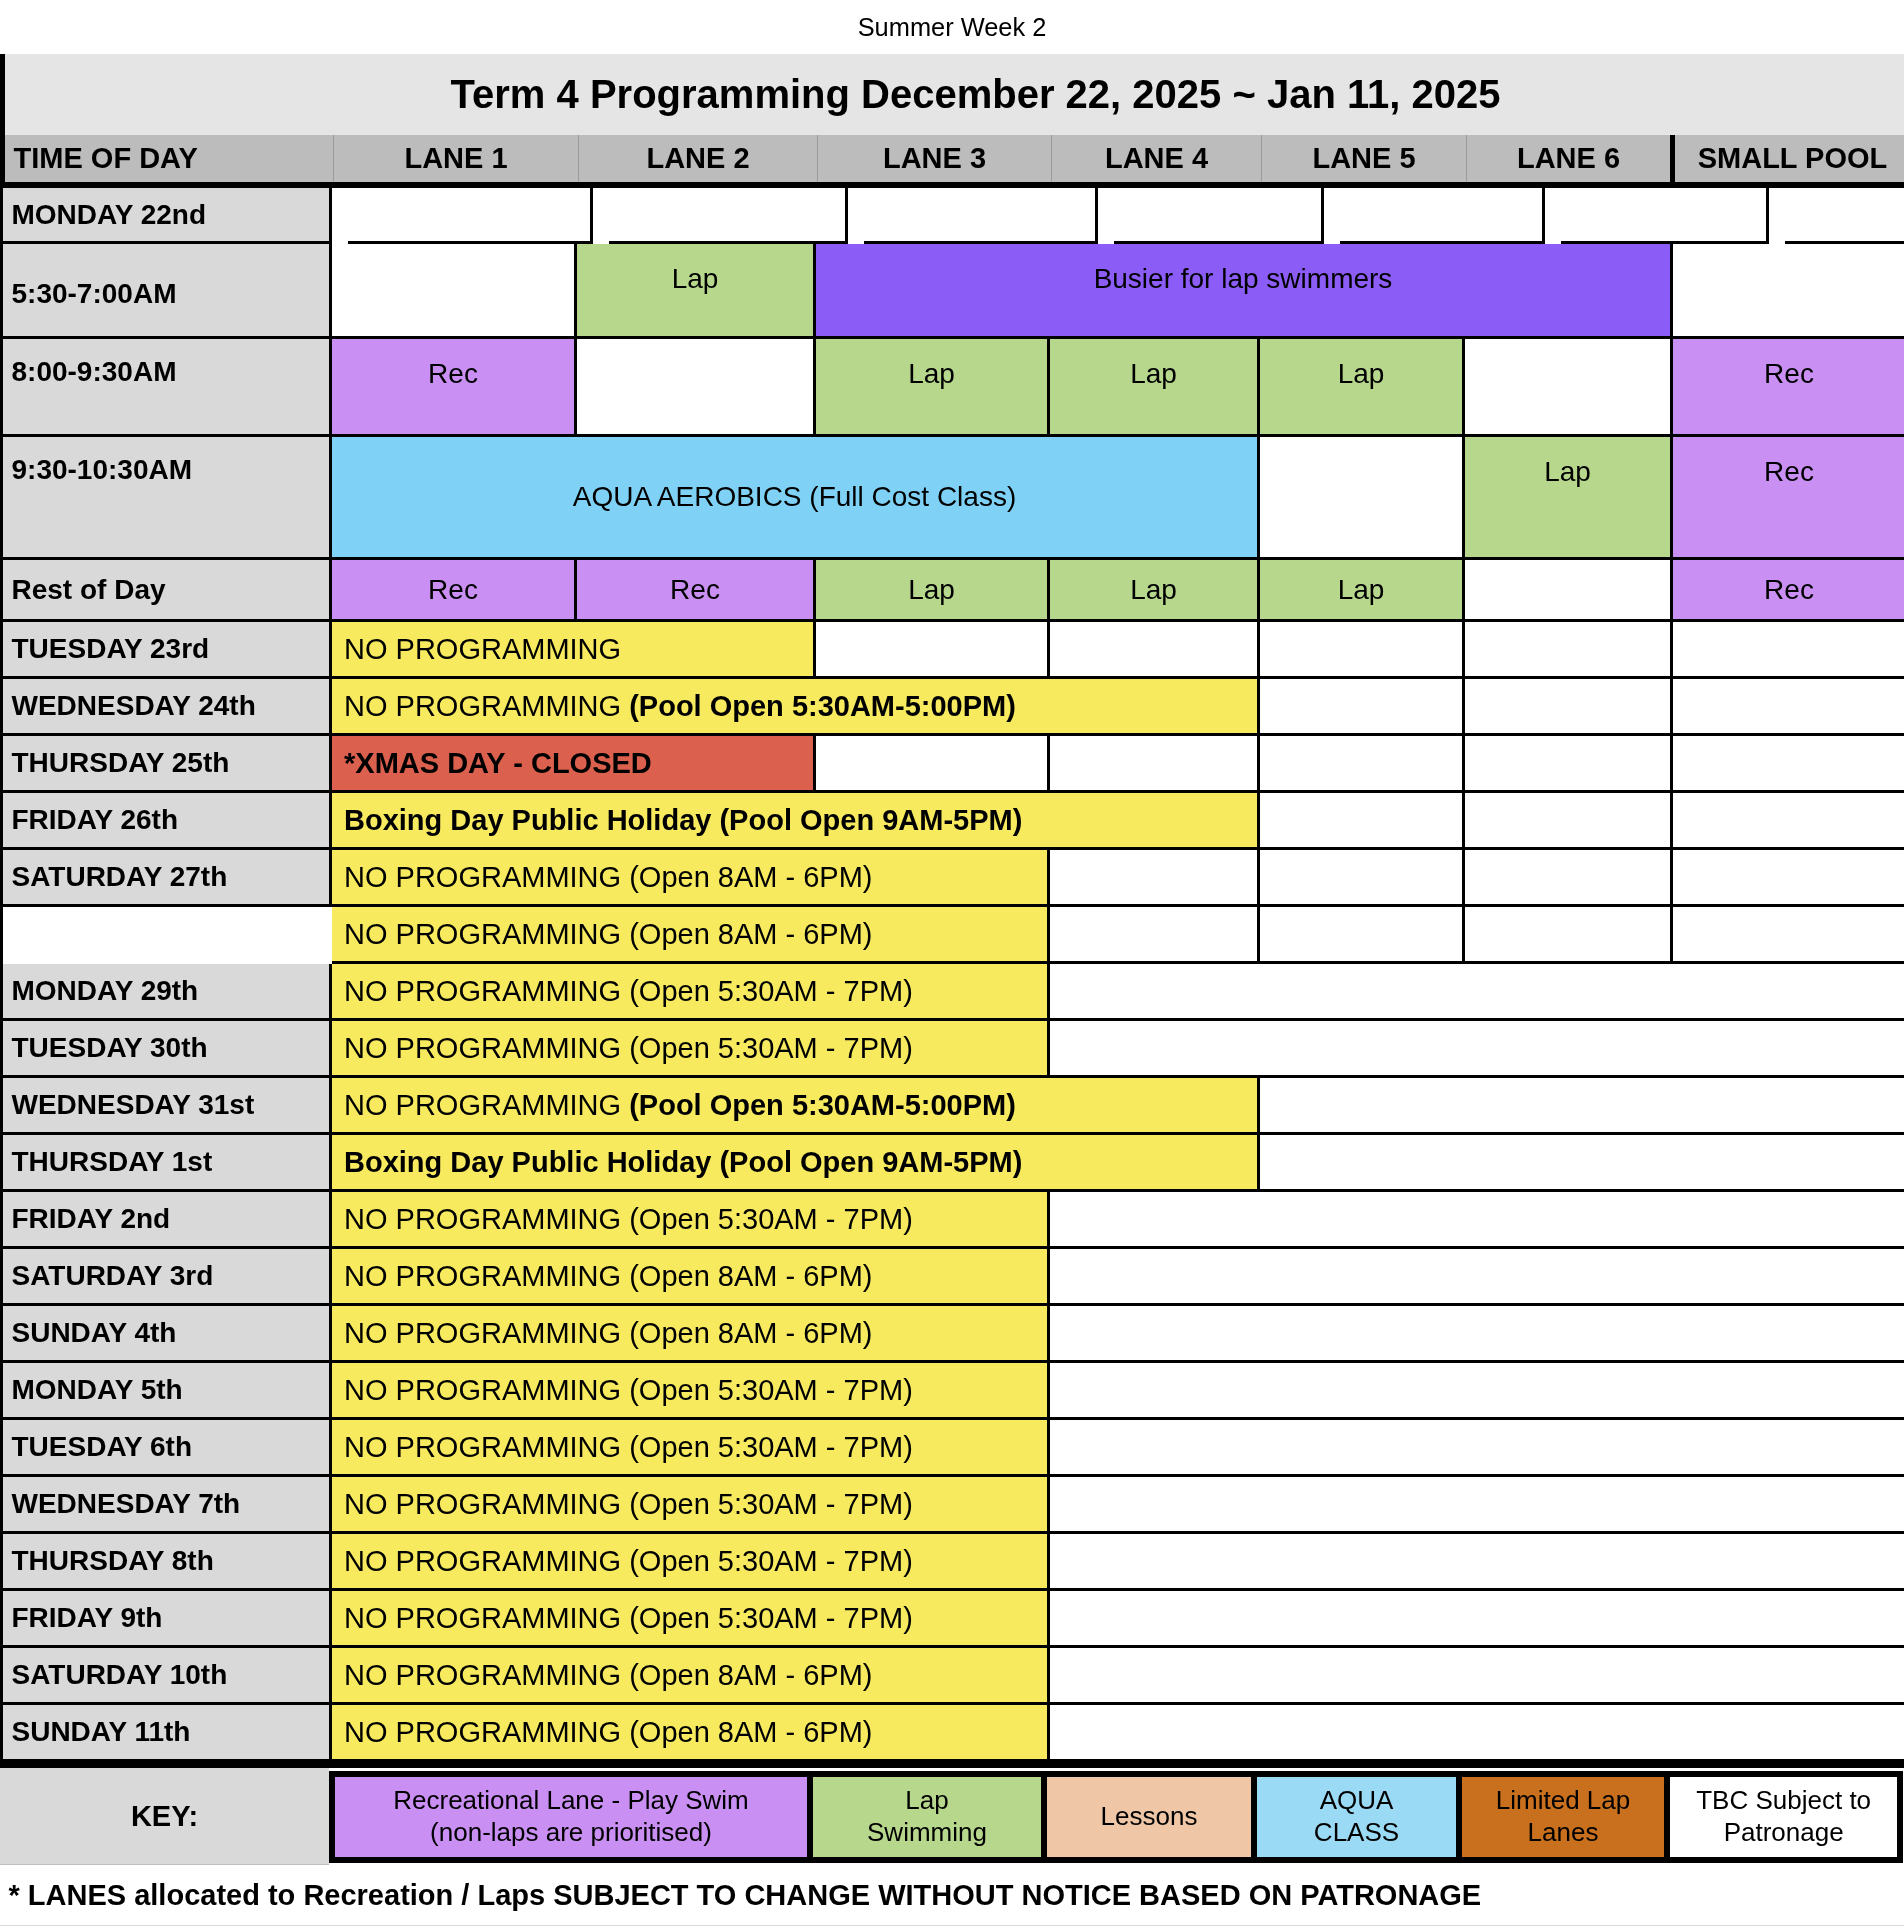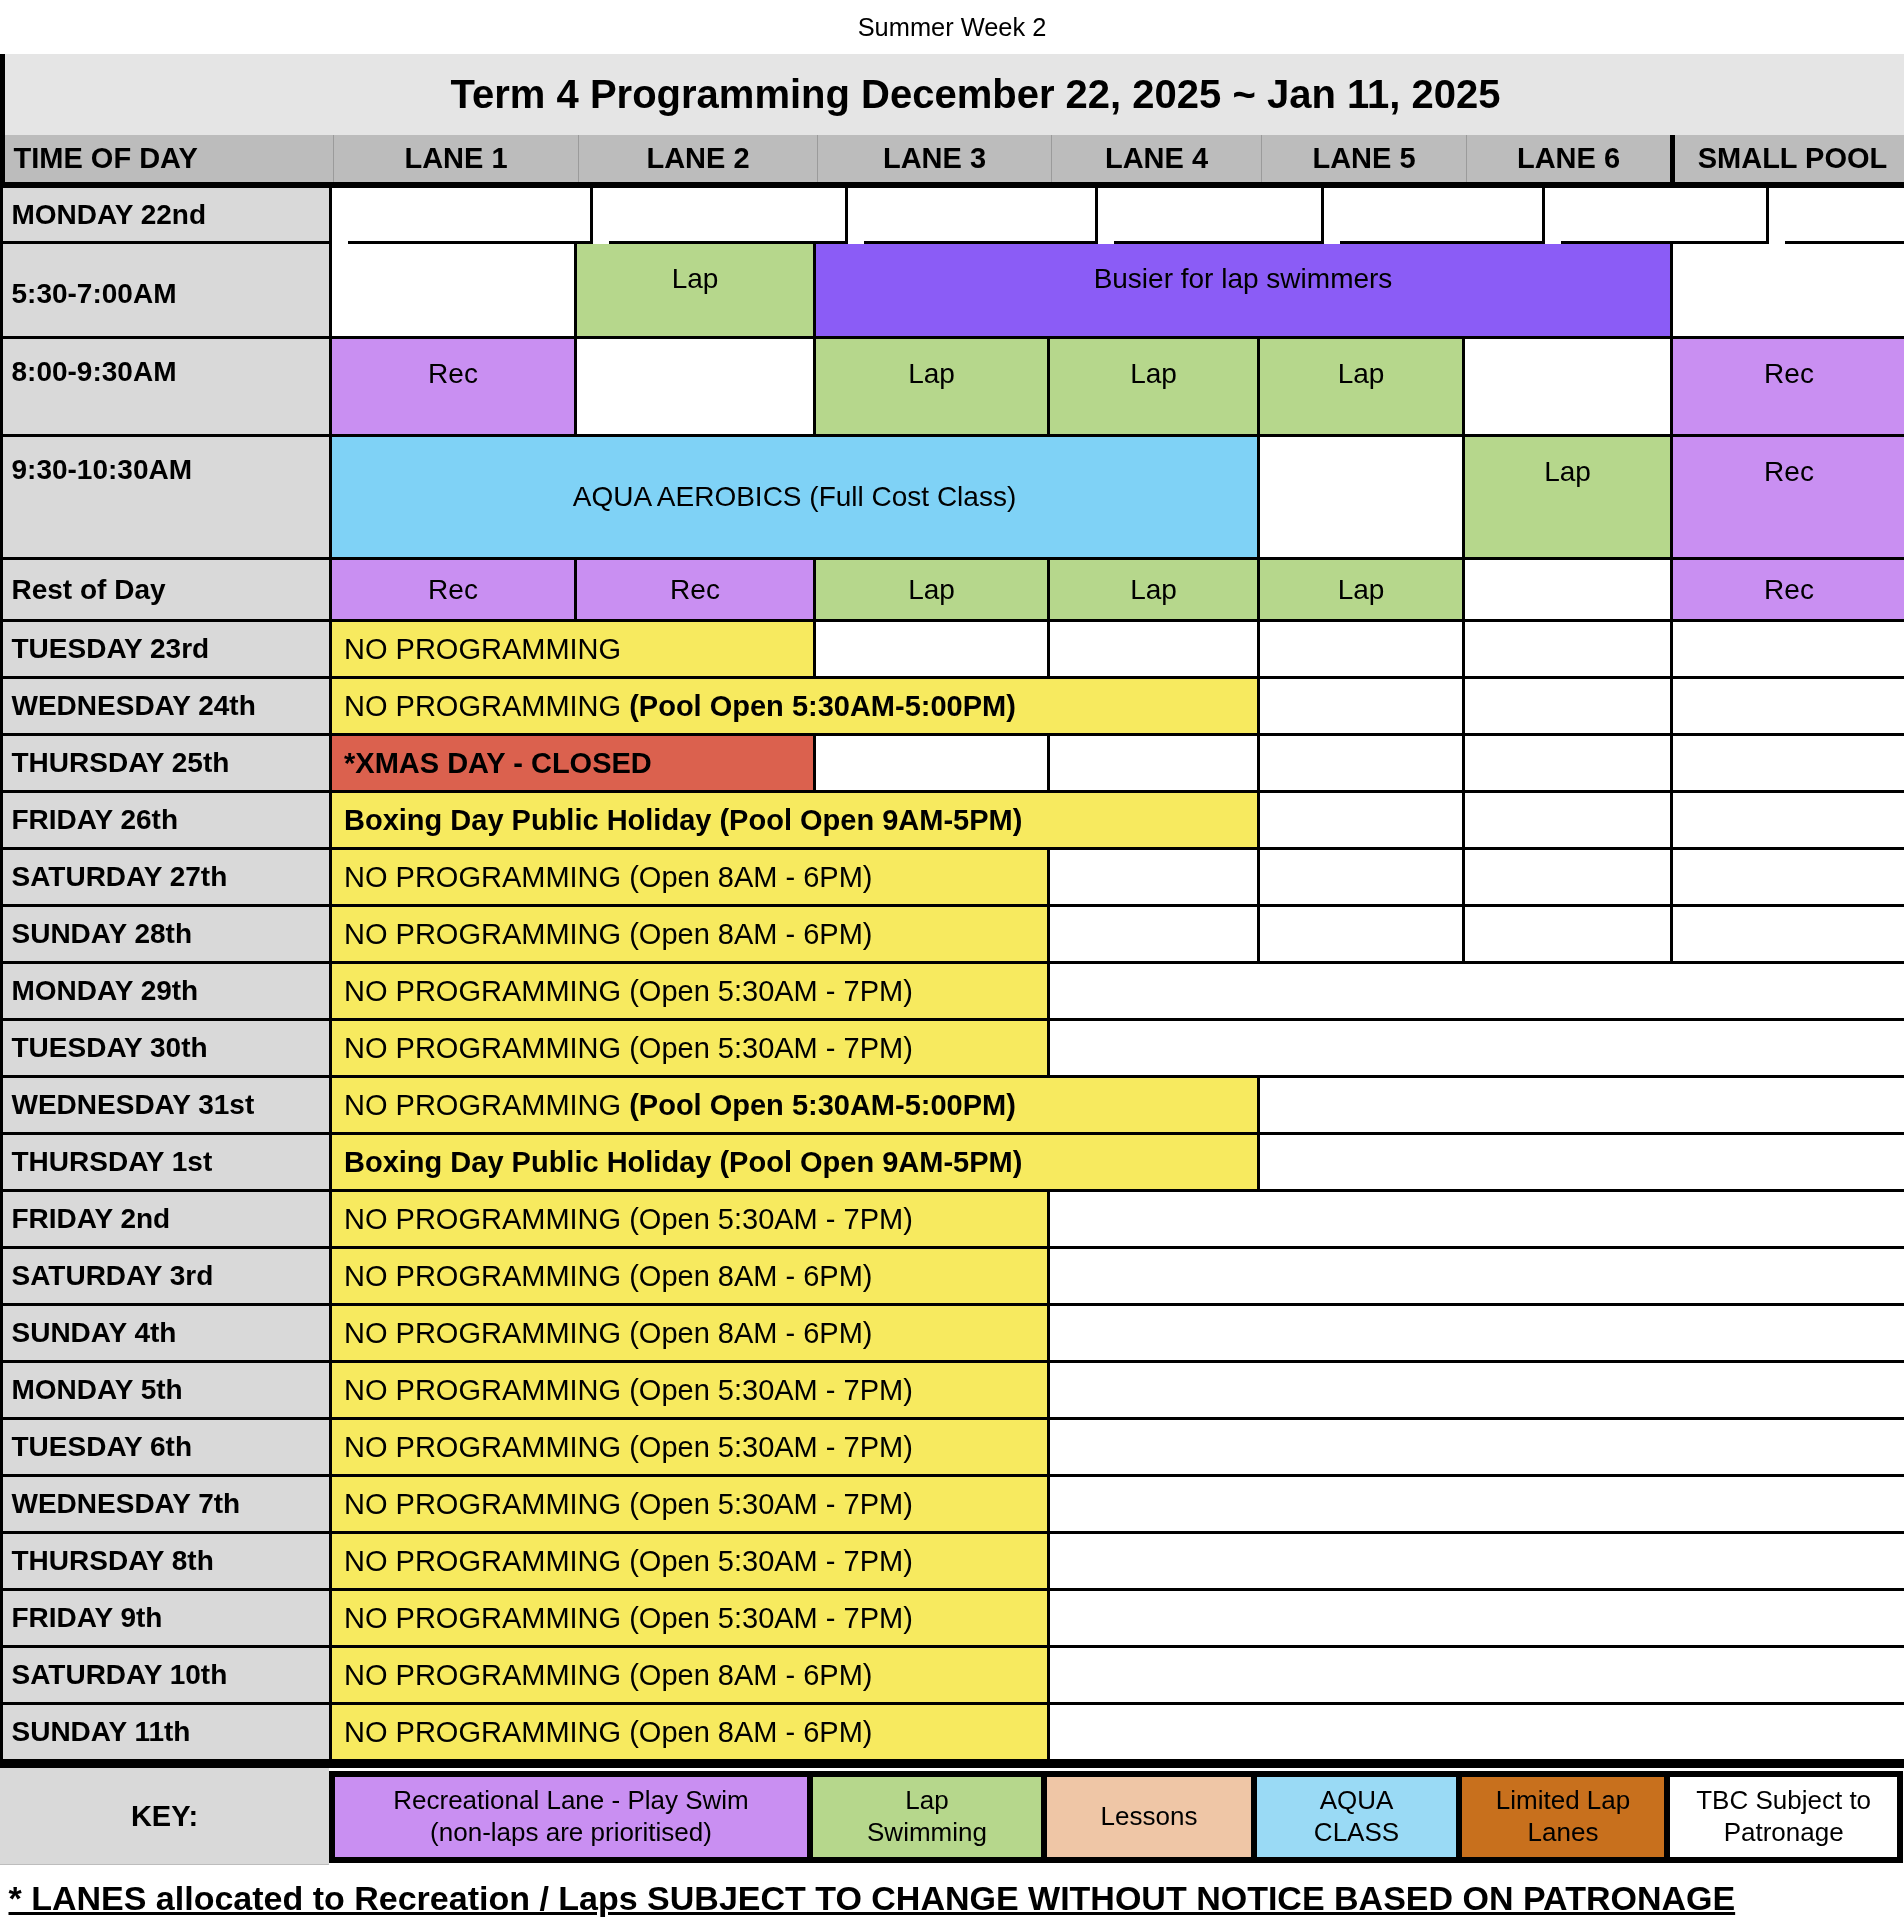--- a/index.html
+++ b/index.html
@@ -64,21 +64,21 @@
     height:100%;box-sizing:border-box;border:6px solid #000;
     display:grid;grid-template-columns:478px 234px 210px 205px 208px 1fr;
   }
   .keybox{
     border-right:6px solid #000;box-sizing:border-box;
     display:flex;flex-direction:column;align-items:center;justify-content:center;
     font-size:26px;line-height:1.22;text-align:center;
   }
   .keybox.last{border-right:none;}
   .footnote{
-    padding:13.6px 0 0 8.5px;font-size:34px;font-weight:bold;text-decoration:underline;
+    padding:13.6px 0 0 8.5px;font-size:29px;font-weight:bold;
   }
   .bottomline{margin-top:13.6px;border-top:1.7px solid #dadada;height:0;}
 </style>
 </head>
 <body>
 
 <div class="weeklabel">Summer Week 2</div>
 
 <div class="titlebar">
   <span>Term 4 Programming December 22, 2025 ~ Jan 11, 2025</span>
@@ -174,21 +174,20 @@
     </div>
     <div class="trow h-day">
       <div class="cell label">SATURDAY 27th</div>
       <div class="cell banner" style="background: rgb(247, 234, 95); grid-column: 2 / span 3;"><span>NO PROGRAMMING (Open 8AM - 6PM)</span><b></b></div>
       <div class="cell"></div>
       <div class="cell"></div>
       <div class="cell"></div>
       <div class="cell"></div>
     </div>
     <div class="trow h-day">
-      <div class="cell label">SUNDAY 28th</div>
       <div class="cell banner" style="background: rgb(247, 234, 95); grid-column: 2 / span 3;"><span>NO PROGRAMMING (Open 8AM - 6PM)</span><b></b></div>
       <div class="cell"></div>
       <div class="cell"></div>
       <div class="cell"></div>
       <div class="cell"></div>
     </div>
     <div class="trow h-day">
       <div class="cell label">MONDAY 29th</div>
       <div class="cell banner" style="background: rgb(247, 234, 95); grid-column: 2 / span 3;"><span>NO PROGRAMMING (Open 5:30AM - 7PM)</span><b></b></div>
       <div class="cell" style="grid-column: 5 / span 4;"></div>

